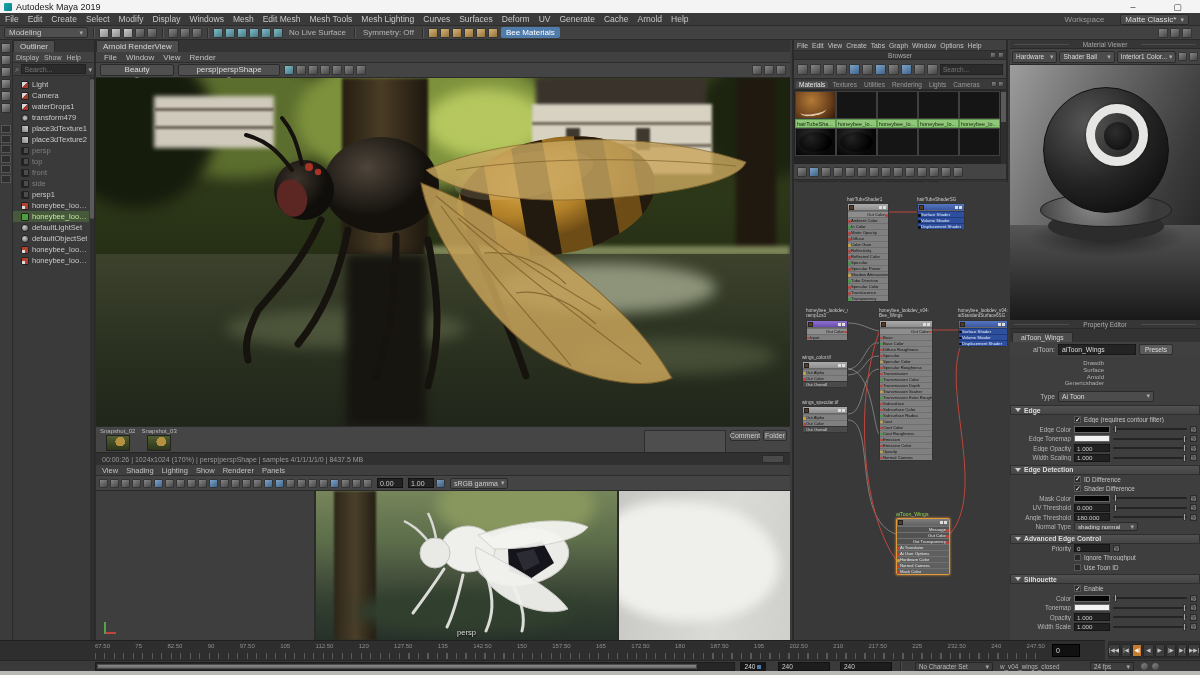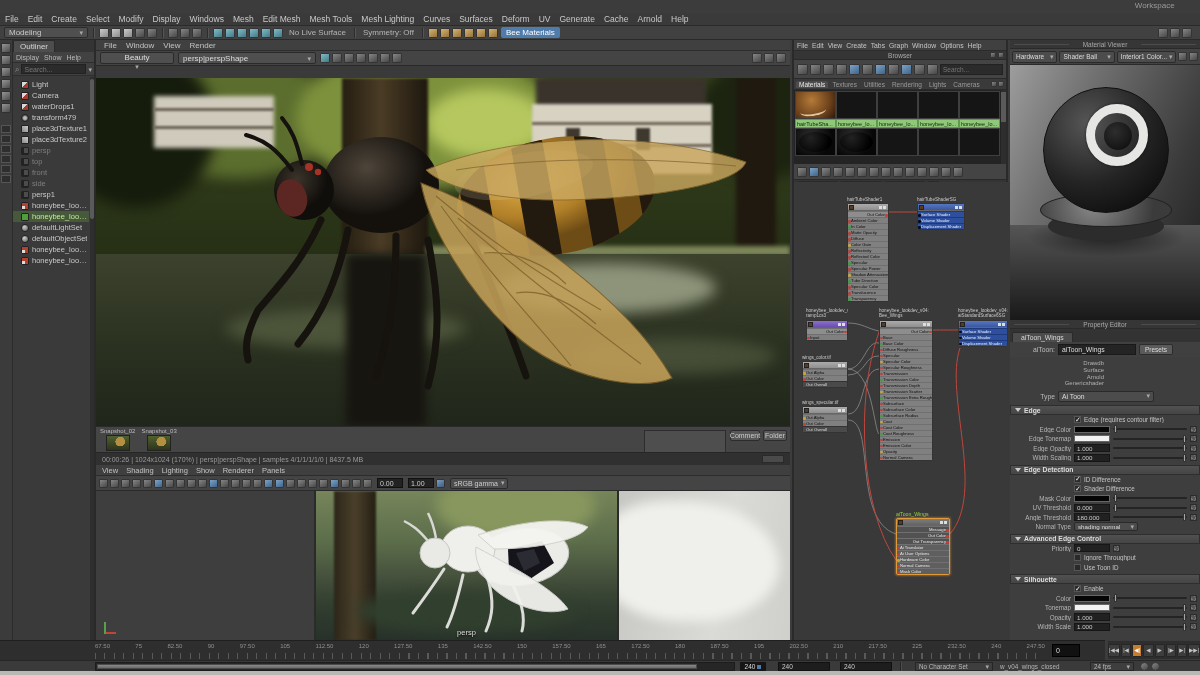--- a/index.html
+++ b/index.html
@@ -9,21 +9,21 @@
   
   .titlebar{position:absolute;left:0;top:0;width:1200px;height:13px;background:#f4f4f4;color:#1a1a1a;
             display:flex;align-items:center;padding:0 4px;font-size:9px;}
   .app-ico{width:8px;height:8px;background:linear-gradient(135deg,#16a8a0,#0c7f97);border-radius:1px;margin-right:4px;}
   .winctrls{margin-left:auto;display:flex;gap:38px;padding-right:14px;color:#333;font-size:9px;}
   .winbtn{cursor:default;}
   
   .menubar{position:absolute;left:0;top:13px;width:1200px;height:13px;background:#3a3a3a;border-bottom:1px solid #2b2b2b;
            display:flex;align-items:center;padding:0 5px;}
   .menu-item{font-size:8.5px;color:#c9c9c9;margin-right:9px;white-space:nowrap;}
-  .mb-right{margin-left:auto;display:flex;align-items:center;gap:16px;padding-right:6px;flex-direction:column;}
+  .mb-right{margin-left:auto;display:flex;align-items:center;gap:16px;padding-right:6px;}
   .ws-label{color:#9a9a9a;font-size:8px;}
   .ws-box{background:#4a4a4a;border:1px solid #2a2a2a;border-radius:2px;padding:0 4px;height:11px;display:flex;align-items:center;gap:4px;font-size:8px;color:#ddd;}
   .caret::after{content:"▾";font-size:7px;color:#aaa;}
   
   .statusline{position:absolute;left:0;top:26px;width:1200px;height:14px;background:#414141;border-bottom:1px solid #2a2a2a;
               display:flex;align-items:center;padding:0 4px;gap:3px;}
   .mode-box{background:#4f4f4f;border:1px solid #2b2b2b;border-radius:2px;height:11px;width:84px;display:flex;align-items:center;justify-content:space-between;padding:0 4px;font-size:8px;}
   .sep{width:1px;height:10px;background:#2d2d2d;margin:0 2px;box-shadow:1px 0 0 #555;}
   .igroup{display:flex;align-items:center;gap:2px;}
   .icon{width:10px;height:10px;background:#5e5e5e;border:1px solid #343434;border-radius:1px;
@@ -68,21 +68,21 @@
   .olico.ic-set{background:radial-gradient(circle at 35% 30%,#cfcfcf,#5c5c5c);border-radius:50%;}
   .olrow.selected .olico{background:#4f9e3c;box-shadow:none;}
   .olscroll{position:absolute;right:0;top:37px;width:4px;bottom:0;background:#2e2e2e;}
   .olscroll::before{content:"";position:absolute;left:0;top:2px;width:4px;height:140px;background:#5a5a5a;border-radius:2px;}
   
   .renderview{position:absolute;left:96px;top:40px;width:694px;height:425px;background:#3a3a3a;}
   .rv-menus{height:11px;display:flex;gap:9px;align-items:center;padding:0 8px;background:#404040;border-bottom:1px solid #2d2d2d;}
   .rv-menu{font-size:8px;color:#c2c2c2;}
   .rv-toolbar{height:15px;display:flex;align-items:center;gap:4px;background:#444;border-bottom:1px solid #2a2a2a;padding:0 4px;}
   .rv-select{background:#4f4f4f;border:1px solid #2a2a2a;border-radius:2px;height:12px;display:flex;align-items:center;justify-content:space-between;padding:0 4px;font-size:8px;color:#ddd;}
-  .rv-aov{width:74px;flex-direction:column;} .rv-cam{width:138px;}
+  .rv-aov{width:74px;flex-direction:column;} .rv-cam{width:102px;flex-direction:column;}
   .rv-right{margin-left:auto;}
   .rv-image{position:absolute;left:0;top:38px;width:694px;height:348px;overflow:hidden;background:#1d2413;}
   .ph{position:absolute;}
   .rv-snap{position:absolute;left:0;top:386px;width:694px;height:26px;background:#454545;border-top:1px solid #2a2a2a;display:flex;align-items:flex-start;padding:1px 4px;gap:6px;}
   .snap{display:flex;flex-direction:column;align-items:center;}
   .snap-label{font-size:6px;color:#bbb;line-height:7px;}
   .snap-thumb{width:24px;height:16px;border:1px solid #222;background:
       radial-gradient(circle at 60% 40%,#b59040 0 30%,transparent 31%),linear-gradient(#51602f,#2c351c);}
   .rv-commentbox{position:absolute;left:548px;top:390px;width:82px;height:30px;background:#4e4e4e;border:1px solid #2d2d2d;}
   .rv-btn{position:absolute;top:390px;height:11px;background:#585858;border:1px solid #2c2c2c;border-radius:2px;font-size:7px;color:#ccc;display:flex;align-items:center;justify-content:center;}
@@ -252,20 +252,28 @@
   .rb-icons .icon{width:9px;height:9px;border-radius:50%;}
   .bottomstrip{position:absolute;left:0;top:671px;width:1200px;height:4px;background:#b8b8b4;}
   
   .blob{position:absolute;border-radius:50%;filter:blur(7px);}
 </style>
 </head>
 <body>
 
 <div id="app">
 
+  <div class="titlebar">
+    <span class="app-ico"></span>
+    <span>Autodesk Maya 2019</span>
+    <span class="winctrls" id="winctrls">
+        <span class="winbtn">–</span>
+        <span class="winbtn">▢</span>
+      </span>
+  </div>
 
   <div class="menubar">
     <span id="menubar-items" style="display:flex;">
         <span class="menu-item">File</span>
         <span class="menu-item">Edit</span>
         <span class="menu-item">Create</span>
         <span class="menu-item">Select</span>
         <span class="menu-item">Modify</span>
         <span class="menu-item">Display</span>
         <span class="menu-item">Windows</span>
@@ -440,20 +448,23 @@
         </div>
         <div class="olrow">
           <span class="olico ic-reference"></span>
           <span class="ollabel">honeybee_lookdev_v04r</span>
         </div>
       </div>
     <div class="olscroll"></div>
   </div>
 
   <div class="renderview">
+    <div class="ptabrow">
+        <span class="ptab">Arnold RenderView</span>
+      </div>
     <div class="rv-menus" id="rv-menus">
         <span class="rv-menu">File</span>
         <span class="rv-menu">Window</span>
         <span class="rv-menu">View</span>
         <span class="rv-menu">Render</span>
       </div>
     <div class="rv-toolbar">
       <span class="rv-select rv-aov">
           <span>Beauty</span>
           <span class="caret"></span>

